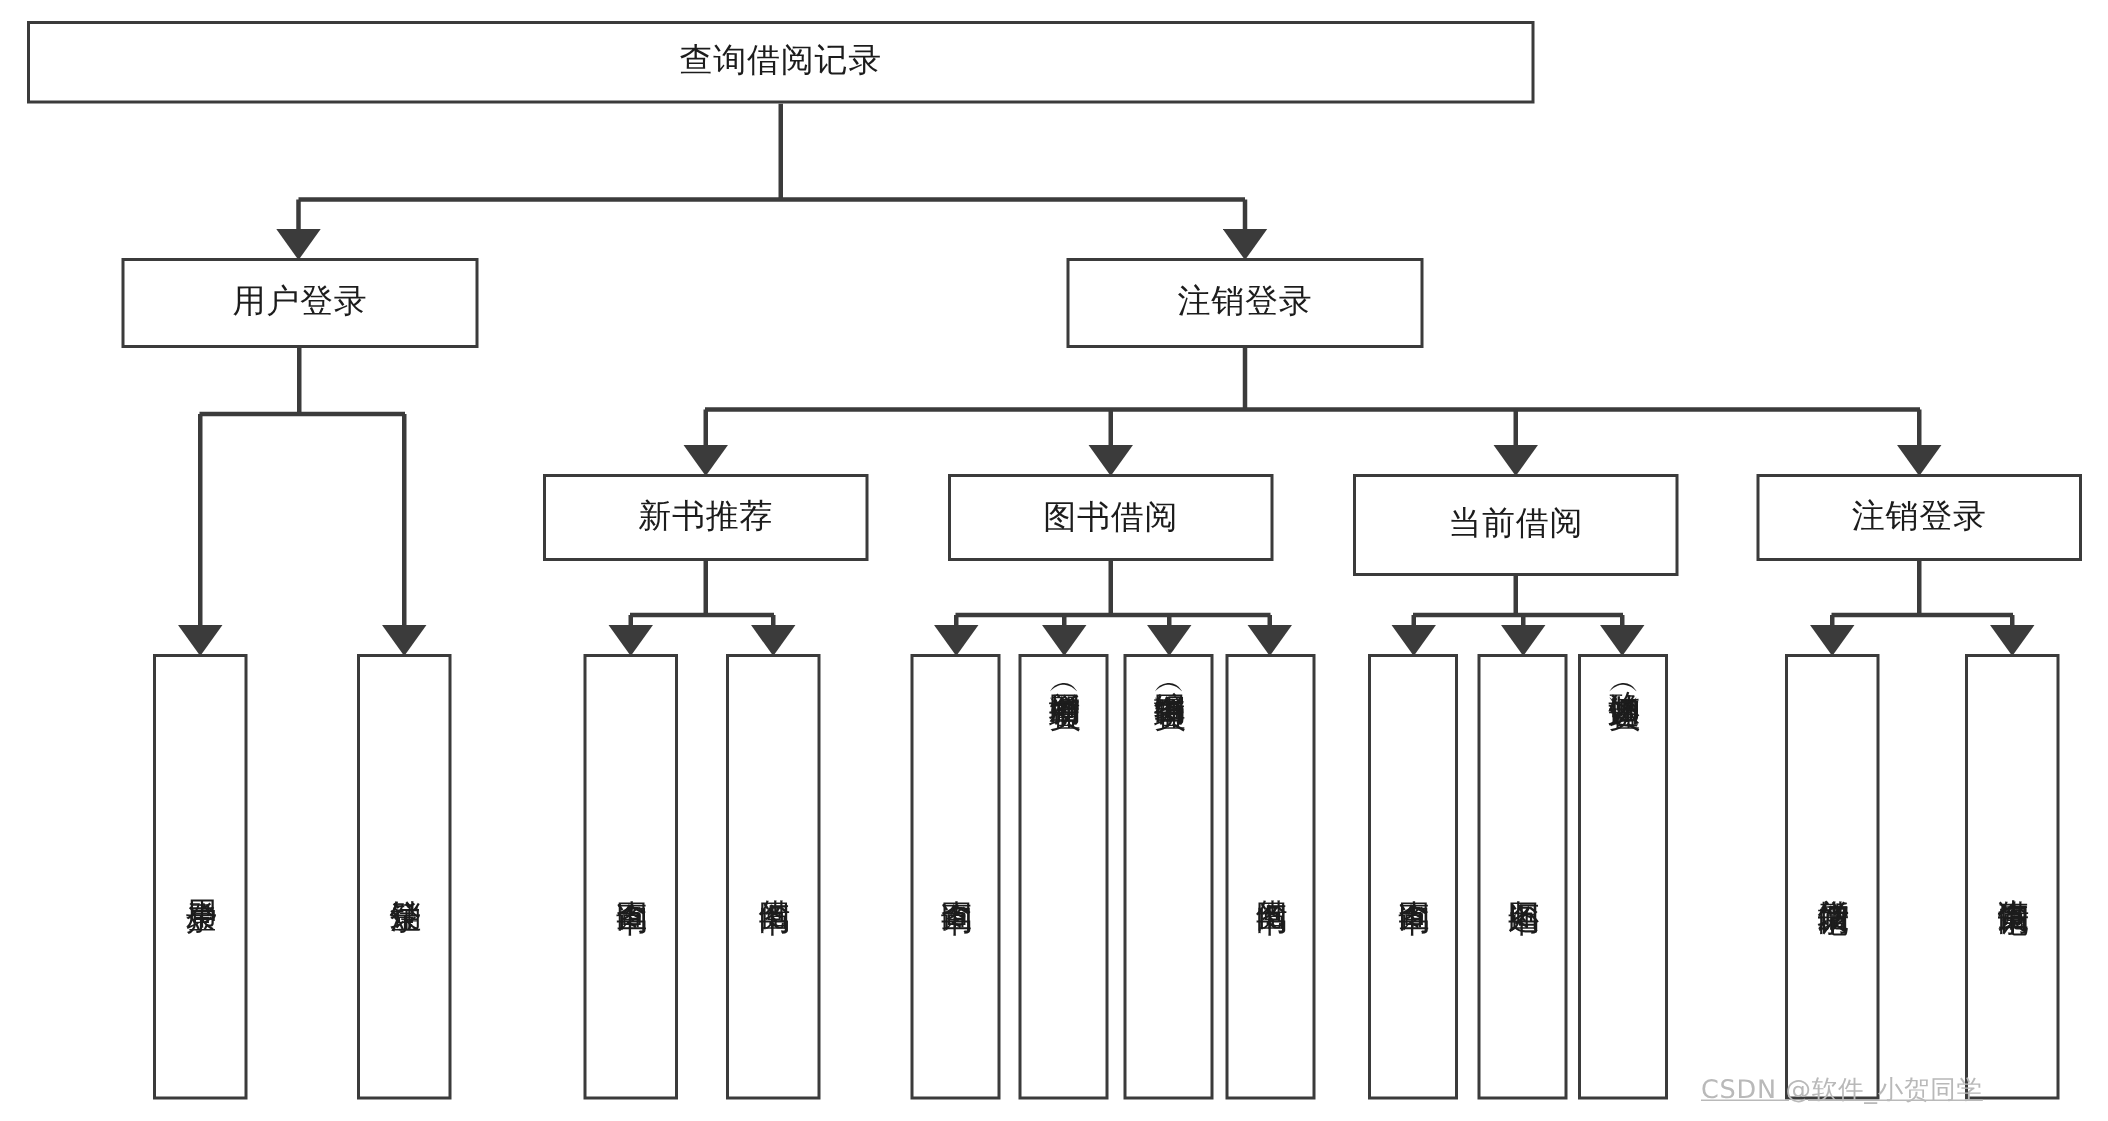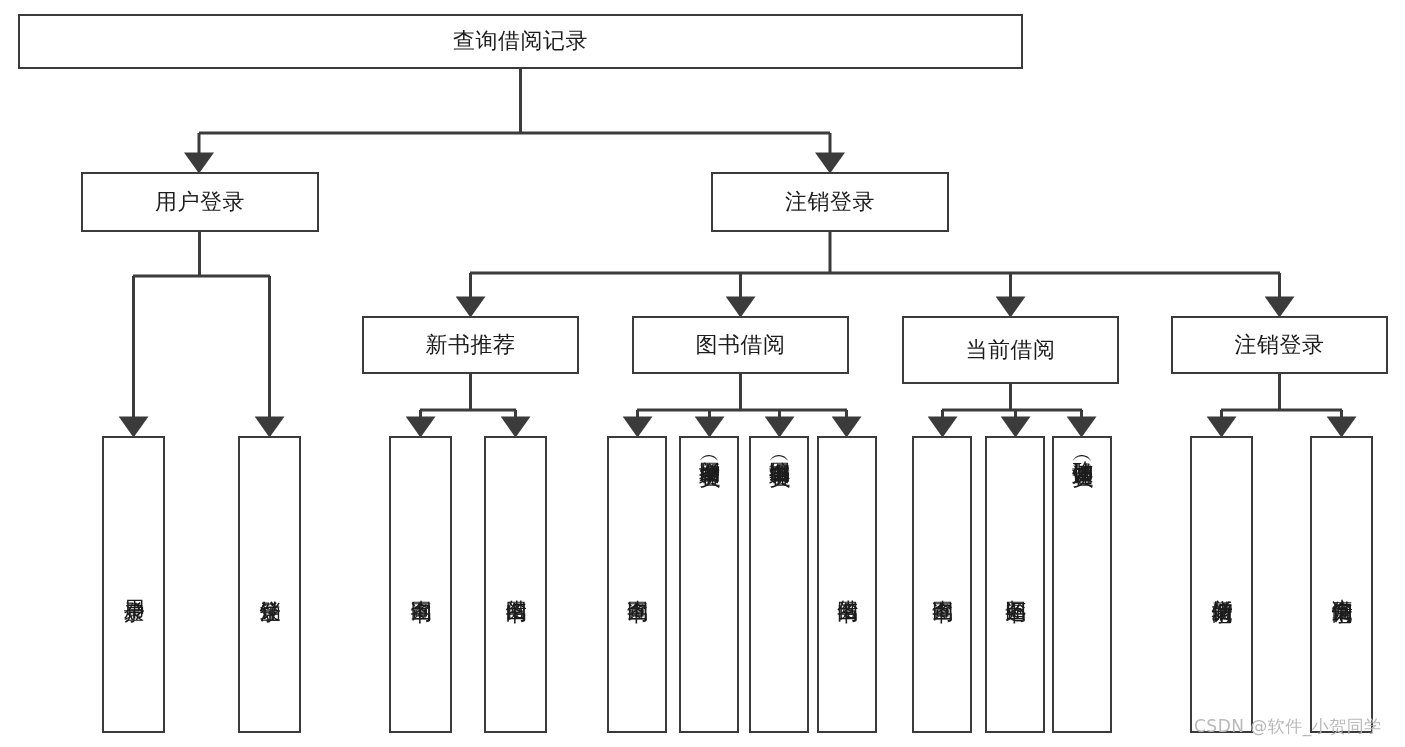--- a/index.html
+++ b/index.html
@@ -200,15 +200,15 @@
         <span class="node-label-v">确认归还（管理员）</span>
       </div>
       <div class="node-box leaf-box leaf-short" style="position: absolute; left: 1190px; top: 436px; width: 63px; height: 297px;">
         <span class="node-label-v">新增借阅记录</span>
       </div>
       <div class="node-box leaf-box leaf-short" style="position: absolute; left: 1310px; top: 436px; width: 63px; height: 297px;">
         <span class="node-label-v">查询借阅记录</span>
       </div>
     </div>
 
-  <div class="watermark" id="watermark" style="left: 1194px; top: 715px;">CSDN @软件_小贺同学</div>
+  <div class="watermark" id="watermark" style="left: 1134px; top: 715px; text-decoration: underline;">CSDN @软件_小贺同学</div>
 
 </div>
 
 </body></html>

